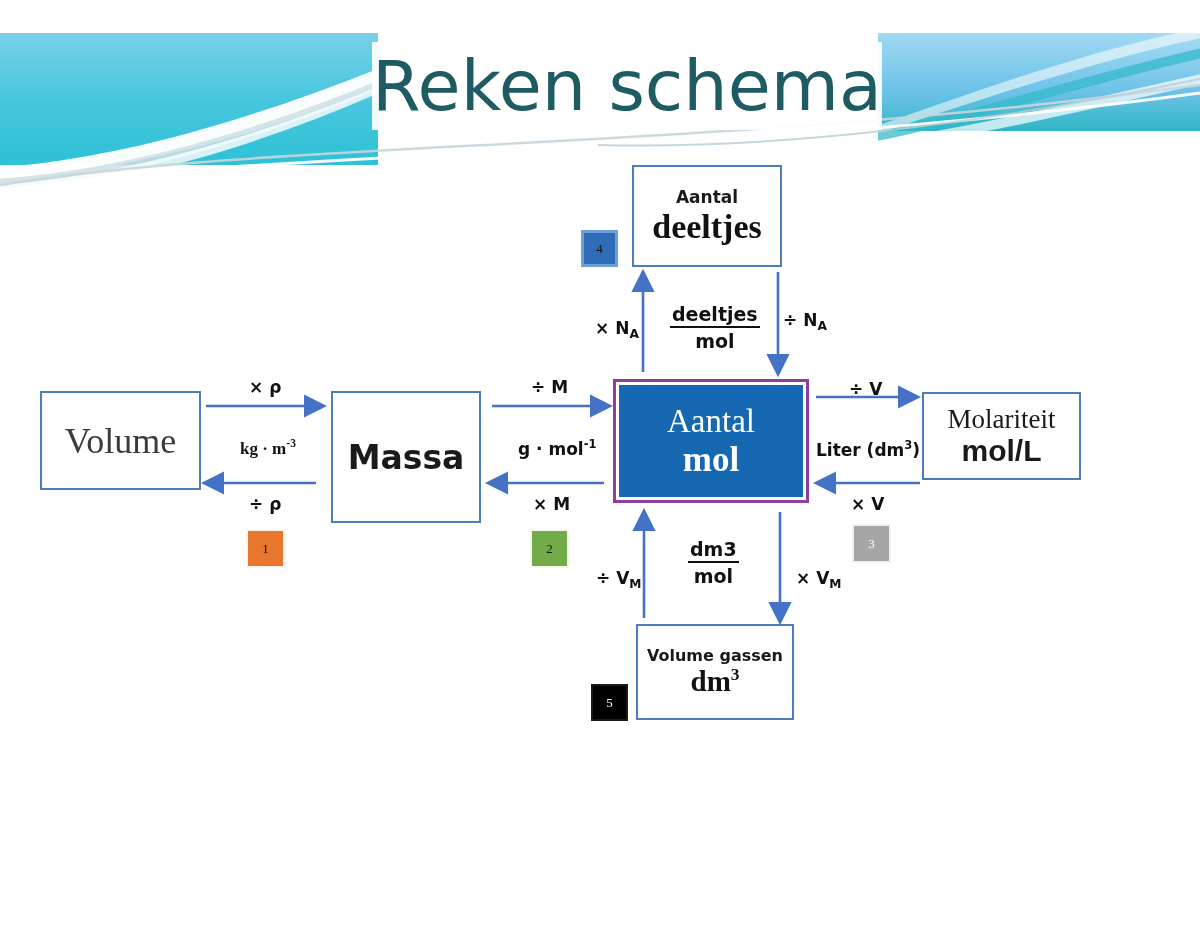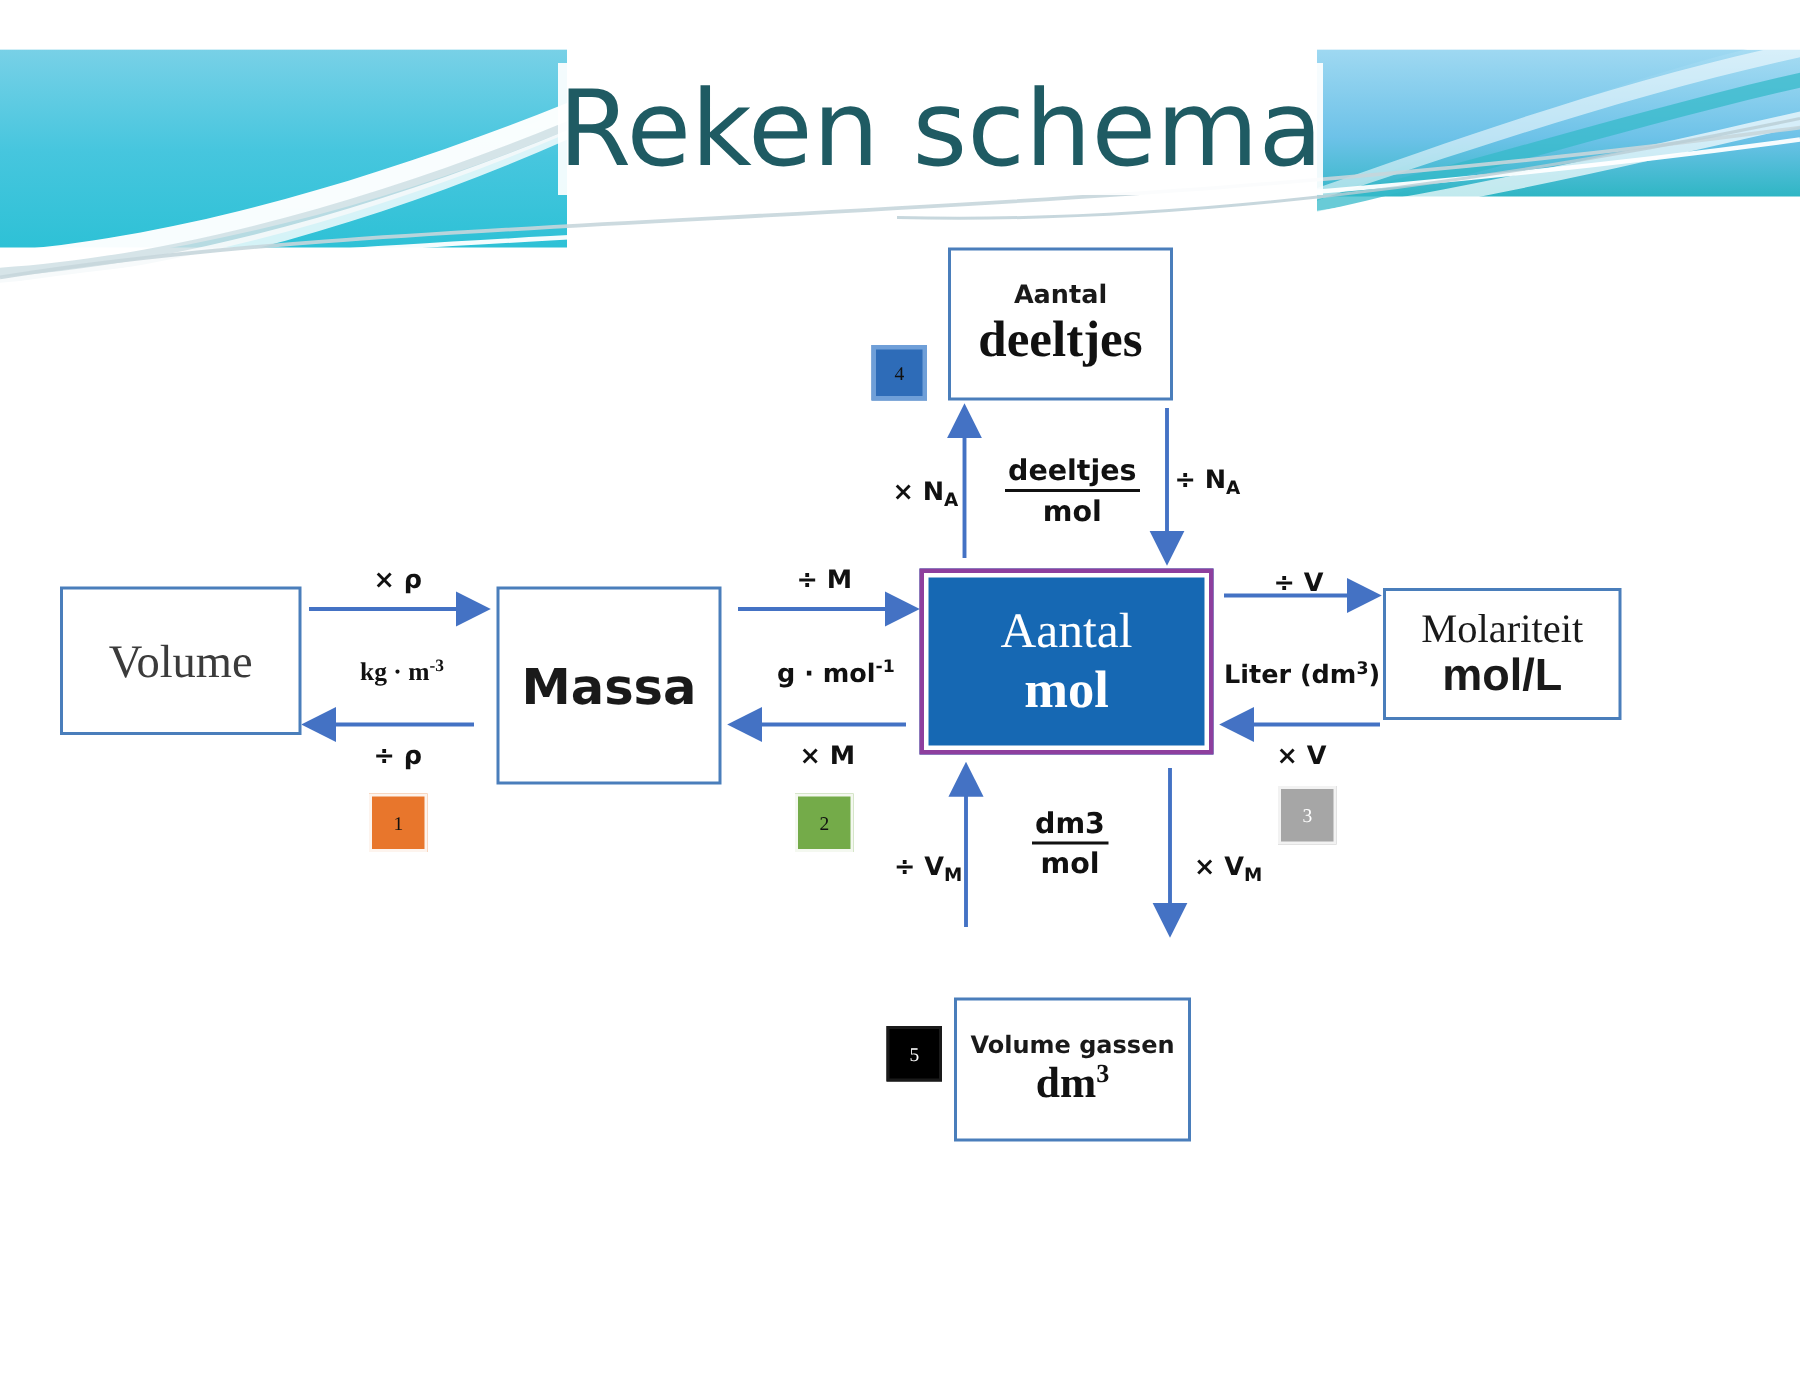--- a/index.html
+++ b/index.html
@@ -55,21 +55,21 @@
     justify-content: center;
     text-align: left;
   }
 
   
   #node-volume {
     left: 40px; top: 391px; width: 161px; height: 99px;
   }
   #node-volume .line1 {
     font-family: "Liberation Serif", serif;
-    font-size: 31px;
+    font-size: 36px;
     color: #3b3b3b;
   }
 
   
   #node-massa {
     left: 331px; top: 391px; width: 150px; height: 132px;
   }
   #node-massa .line1 {
     font-family: "DejaVu Sans", sans-serif;
     font-size: 33px;
@@ -131,21 +131,21 @@
   #node-deeltjes .line2 {
     font-family: "Liberation Serif", serif;
     font-size: 34px;
     font-weight: 700;
     color: #111111;
     line-height: 1.1;
   }
 
   
   #node-gassen {
-    left: 636px; top: 665px; width: 158px; height: 96px;
+    left: 636px; top: 624px; width: 158px; height: 96px;
   }
   #node-gassen .line1 {
     font-family: "DejaVu Sans", sans-serif;
     font-size: 16px;
     font-weight: 700;
     color: #1a1a1a;
     line-height: 1.2;
   }
   #node-gassen .line2 {
     font-family: "Liberation Serif", serif;

